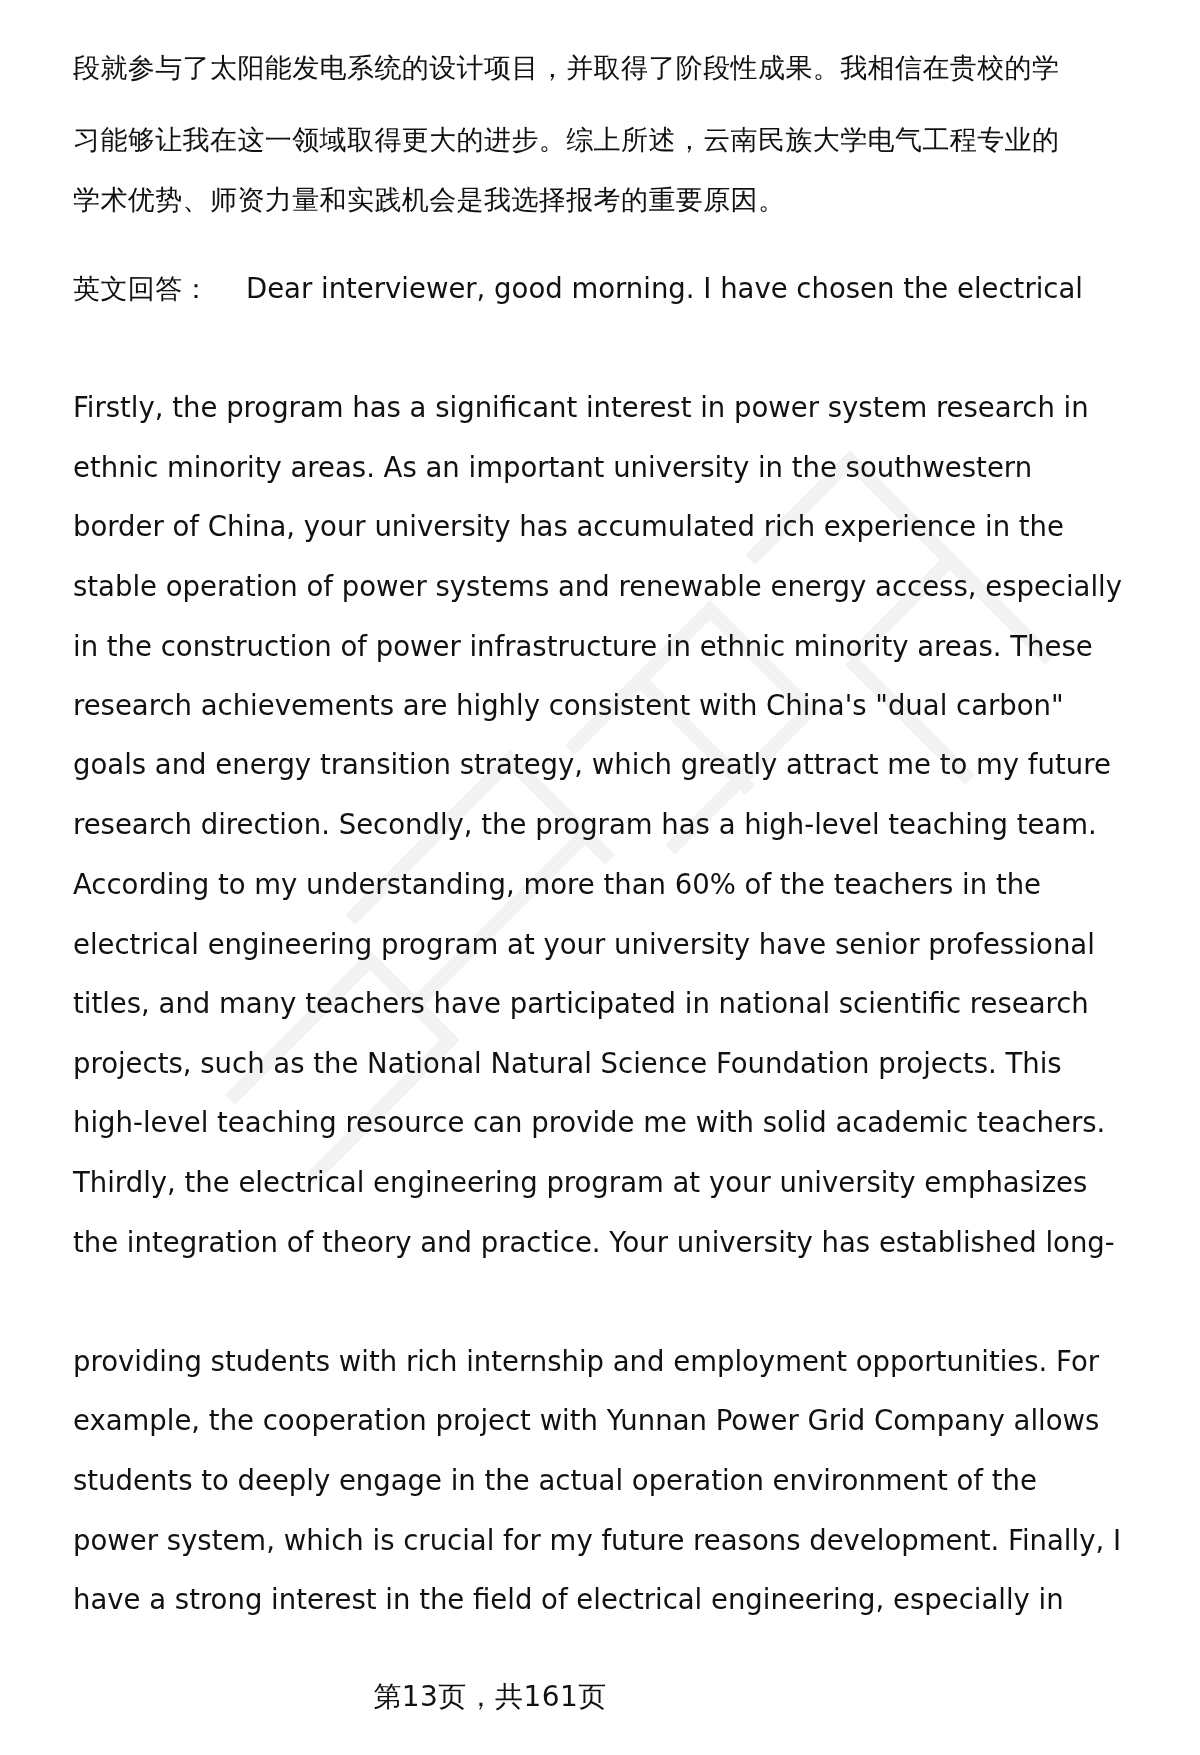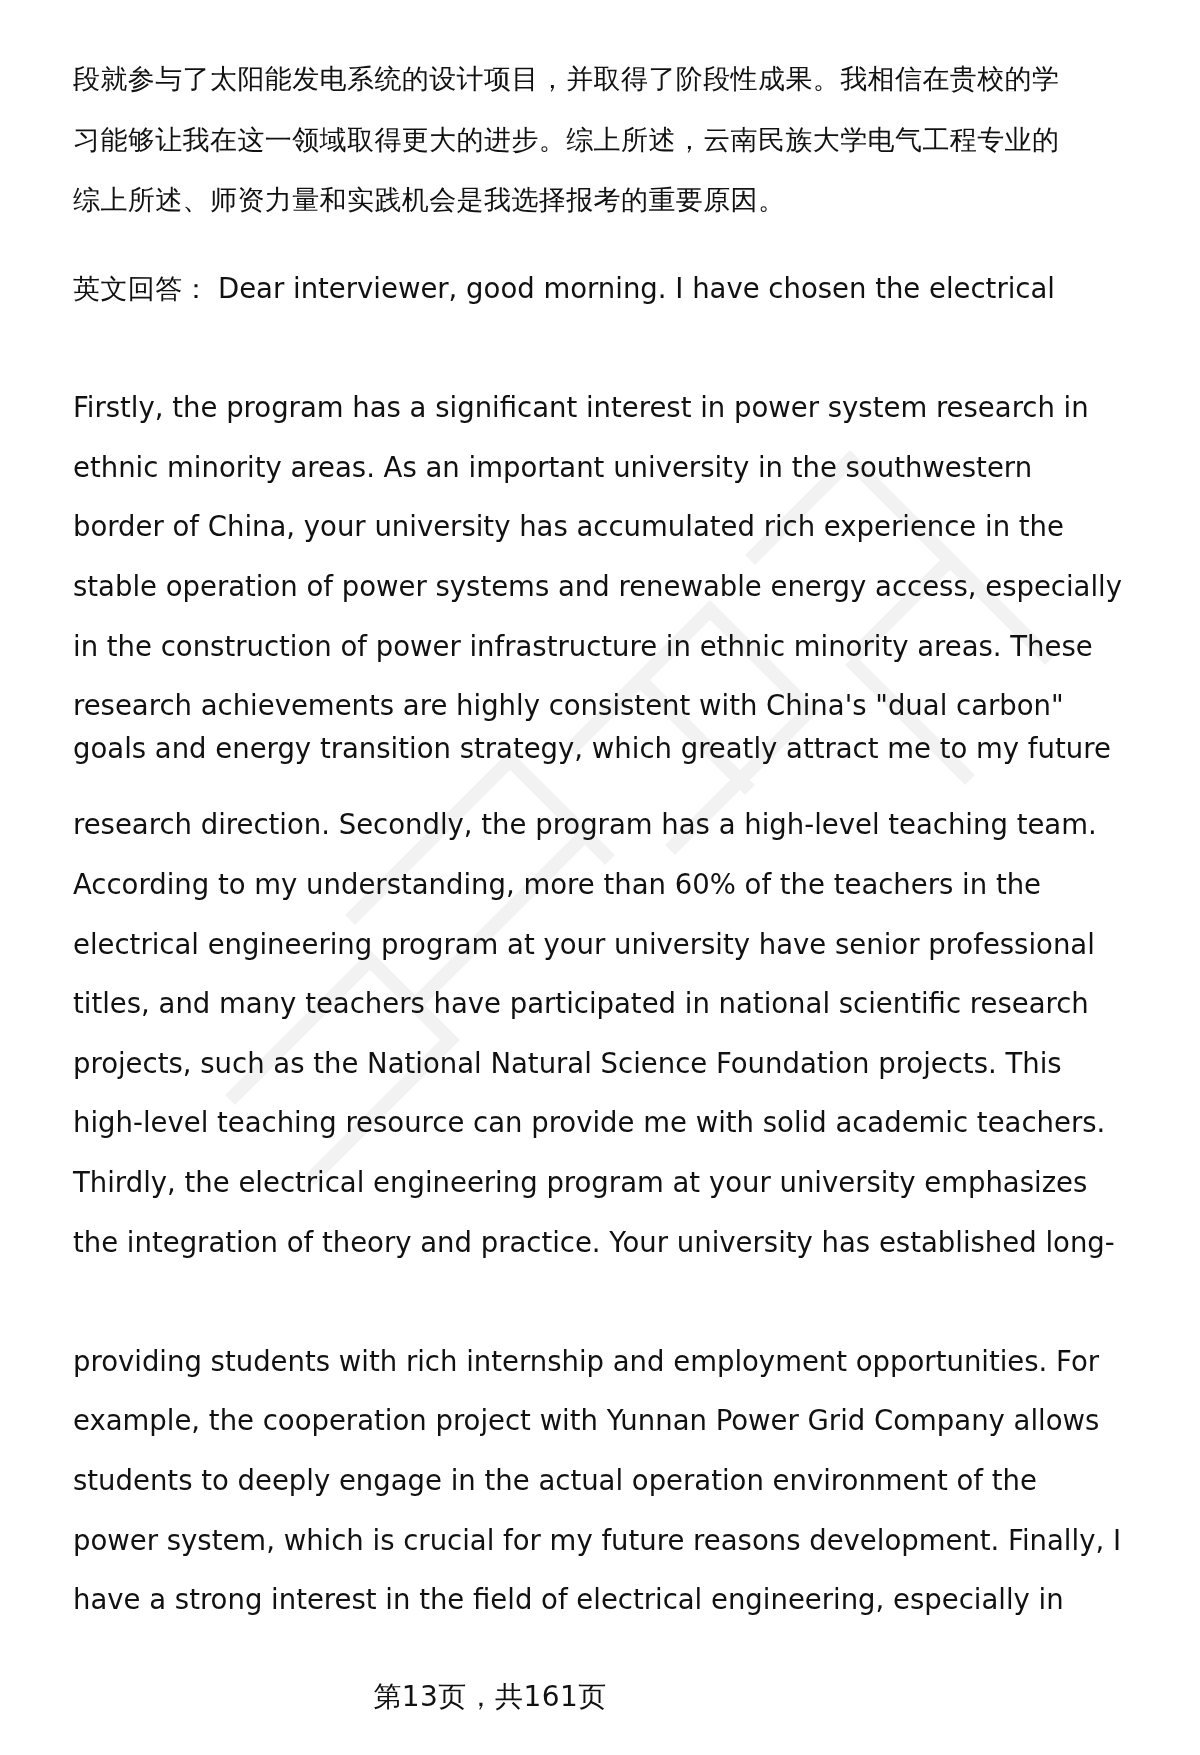--- a/index.html
+++ b/index.html
@@ -38,21 +38,21 @@
       line-height: 60px;
       font-size: 27.5px;
       white-space: nowrap;
       letter-spacing: 0px;
     }
     .zh {
       font-size: 27px;
       letter-spacing: 0.4px;
     }
     .label {
-      margin-right: 8px;
+      margin-right: 36px;
     }
     .footer {
       position: absolute;
       left: 0;
       width: 980px;
       top: 1672px;
       height: 50px;
       line-height: 50px;
       text-align: center;
       font-size: 28px;
@@ -70,34 +70,34 @@
       <path d="M160 520 L320 360 L420 460"></path>
       <path d="M230 600 L400 430"></path>
       <path d="M380 350 L520 210 L620 310 L480 450"></path>
       <path d="M450 280 L560 390"></path>
       <path d="M560 160 L660 60 L760 160 L660 260"></path>
       <path d="M660 260 L780 380"></path>
       <path d="M720 120 L860 260"></path>
     </g>
   </svg>
 
-  <div class="line zh" style="top:49px">段就参与了太阳能发电系统的设计项目，并取得了阶段性成果。我相信在贵校的学</div>
+  <div class="line zh" style="top:38px">段就参与了太阳能发电系统的设计项目，并取得了阶段性成果。我相信在贵校的学</div>
   <div class="line zh" style="top:110px">习能够让我在这一领域取得更大的进步。综上所述，云南民族大学电气工程专业的</div>
-  <div class="line zh" style="top:170px">综上所述、师资力量和实践机会是我选择报考的重要原因。</div>
+  <div class="line zh" style="top:170px">学术优势、师资力量和实践机会是我选择报考的重要原因。</div>
 
   <div class="line" style="top:258px">
     <span class="zh label">英文回答：</span><span>Dear interviewer, good morning. I have chosen the electrical</span>
   </div>
   <div class="line" style="top:377.2px">Firstly, the program has a significant interest in power system research in</div>
   <div class="line" style="top:436.8px">ethnic minority areas. As an important university in the southwestern</div>
   <div class="line" style="top:496.4px">border of China, your university has accumulated rich experience in the</div>
   <div class="line" style="top:556px">stable operation of power systems and renewable energy access, especially</div>
   <div class="line" style="top:615.6px">in the construction of power infrastructure in ethnic minority areas. These</div>
   <div class="line" style="top:675.2px">research achievements are highly consistent with China's "dual carbon"</div>
-  <div class="line" style="top:718px">goals and energy transition strategy, which greatly attract me to my future</div>
+  <div class="line" style="top:734px">goals and energy transition strategy, which greatly attract me to my future</div>
   <div class="line" style="top:794.4px">research direction. Secondly, the program has a high-level teaching team.</div>
   <div class="line" style="top:854px">According to my understanding, more than 60% of the teachers in the</div>
   <div class="line" style="top:913.6px">electrical engineering program at your university have senior professional</div>
   <div class="line" style="top:973.2px">titles, and many teachers have participated in national scientific research</div>
   <div class="line" style="top:1032.8px">projects, such as the National Natural Science Foundation projects. This</div>
   <div class="line" style="top:1092.4px">high-level teaching resource can provide me with solid academic teachers.</div>
   <div class="line" style="top:1152px">Thirdly, the electrical engineering program at your university emphasizes</div>
   <div class="line" style="top:1211.6px">the integration of theory and practice. Your university has established long-</div>
   <div class="line" style="top:1330.8px">providing students with rich internship and employment opportunities. For</div>
   <div class="line" style="top:1390.4px">example, the cooperation project with Yunnan Power Grid Company allows</div>

